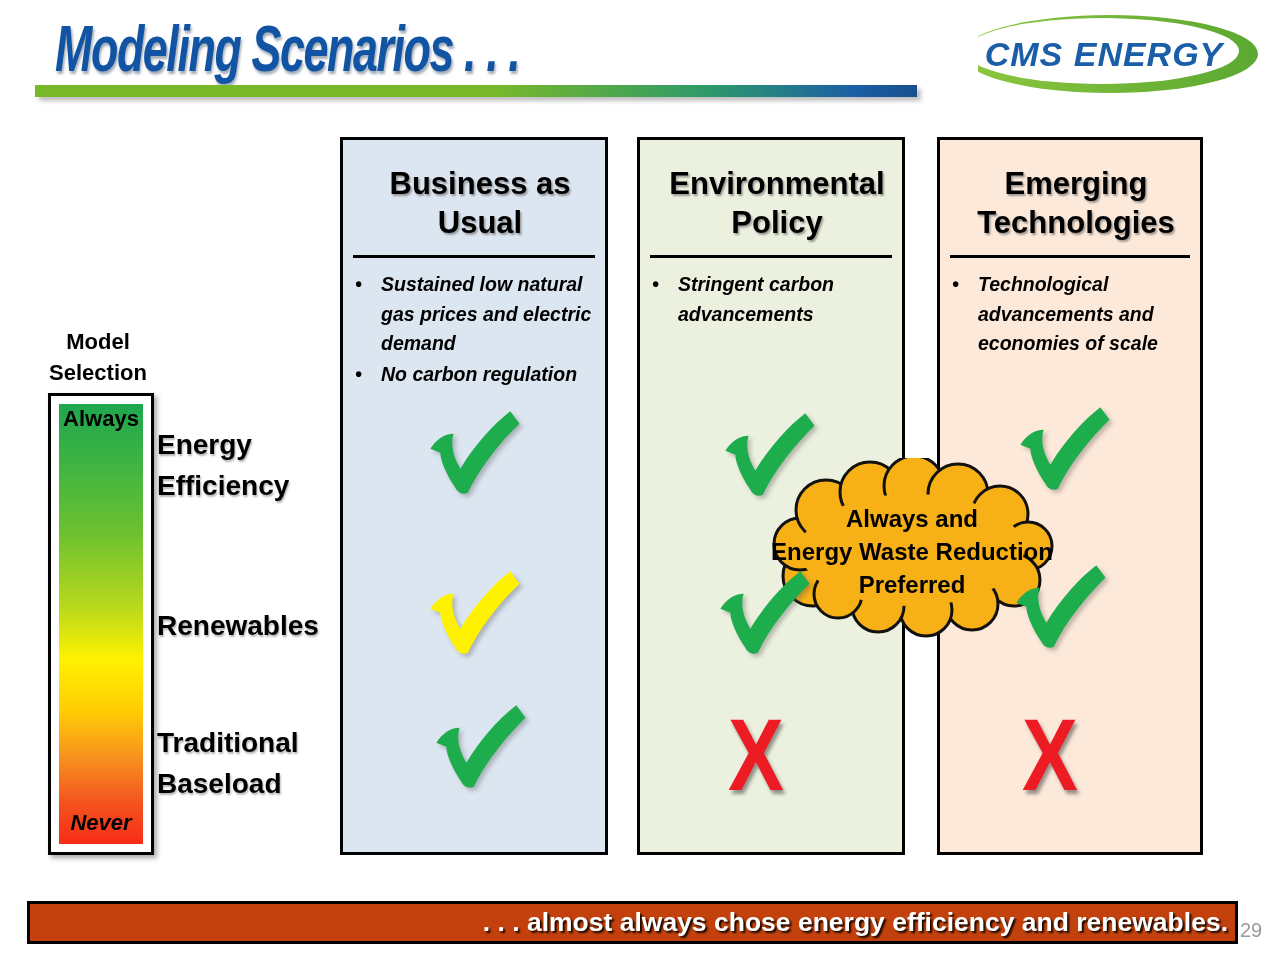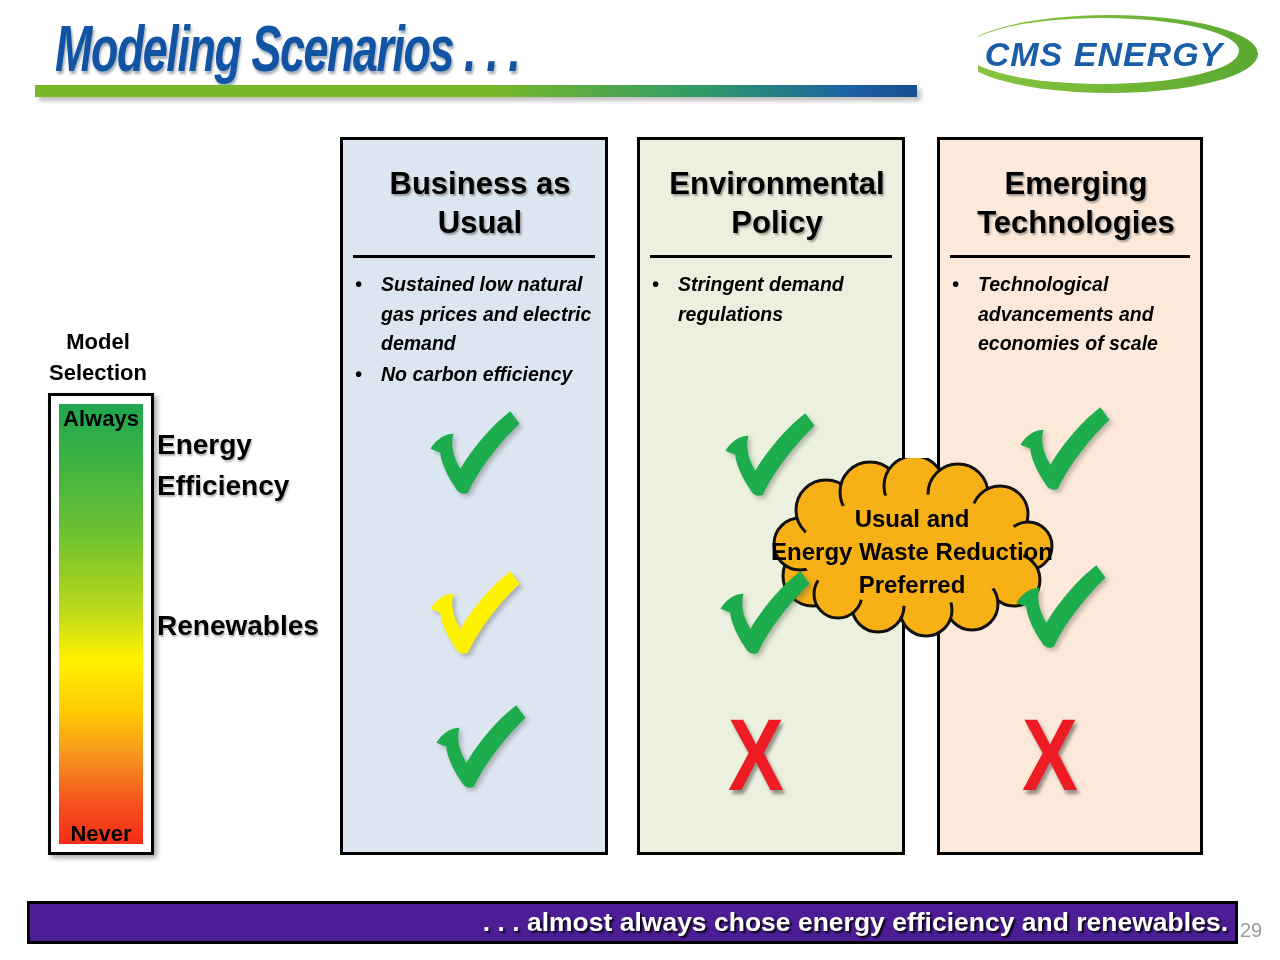--- a/index.html
+++ b/index.html
@@ -53,21 +53,21 @@
     position:absolute; left:8px; right:8px; top:8px; bottom:8px;
     background:linear-gradient(180deg,
       #1FA64E 0%, #3BB244 12%, #6FC22F 30%, #B8D81C 46%,
       #FFF200 58%, #FFCB05 70%, #F7941E 80%, #F4511E 91%, #F62D17 100%);
   }
   .scale-top, .scale-bottom {
     position:absolute; left:0; width:100%; text-align:center;
     font-size:22px; font-weight:bold; color:#000;
   }
   .scale-top { top:10px; }
-  .scale-bottom { bottom:5px; }
+  .scale-bottom { bottom:16px;font-style:italic; }
 
   
   .row-label {
     position:absolute; font-size:28px; font-weight:bold; color:#000;
     line-height:41px; text-shadow:1px 2px 2px rgba(120,120,120,0.55);
   }
   .row-ee { left:157px; top:424px; width:165px; }
   .row-rn { left:157px; top:605px; width:210px; }
   .row-tb { left:157px; top:722px; width:175px; }
 
@@ -94,21 +94,21 @@
   .cloud-text {
     position:absolute; left:0; top:0; width:100%; height:100%;
     display:flex; flex-direction:column; align-items:center; justify-content:center;
     font-size:24px; font-weight:bold; color:#000; line-height:33px; text-align:center;
     padding-top:4px;
   }
 
   
   .footer {
     position:absolute; left:27px; top:901px; width:1211px; height:43px;
-    background:#4c1d95; border:3px solid #000;
+    background:#c2410c; border:3px solid #000;
     display:flex; align-items:center; justify-content:flex-end;
   }
   .footer-text {
     font-size:26.5px; font-weight:bold; color:#fff; padding-right:7px; white-space:nowrap;
     text-shadow:2px 2px 2px rgba(0,0,0,0.9);
   }
   .page-num { position:absolute; left:1240px; top:919px; font-size:20px; color:#9A9A9A; }
 </style>
 </head>
 <body>
@@ -131,49 +131,50 @@
       <rect x="0" y="22" width="26" height="44" fill="#ffffff"></rect>
       <text x="152" y="56" text-anchor="middle" font-family="Liberation Sans, sans-serif" font-size="34" font-weight="bold" font-style="italic" letter-spacing="1" fill="#1B5EA8">CMS ENERGY</text>
     </svg>
   </div>
 
   <div class="col col-bau">
     <div class="col-title">Business as Usual</div>
     <div class="col-rule"></div>
     <ul class="bullets">
       <li>Sustained low natural gas prices and electric demand</li>
-      <li>No carbon efficiency</li>
+      <li>No carbon regulation</li>
     </ul>
   </div>
 
   <div class="col col-env">
     <div class="col-title">Environmental Policy</div>
     <div class="col-rule"></div>
     <ul class="bullets">
-      <li>Stringent demand regulations</li>
+      <li>Stringent carbon advancements</li>
     </ul>
   </div>
 
   <div class="col col-emg">
     <div class="col-title">Emerging Technologies</div>
     <div class="col-rule"></div>
     <ul class="bullets">
       <li>Technological advancements and economies of scale</li>
     </ul>
   </div>
 
   <div class="model-label">Model Selection</div>
   <div class="scale">
     <div class="scale-grad"></div>
     <div class="scale-top">Always</div>
     <div class="scale-bottom">Never</div>
   </div>
 
   <div class="row-label row-ee">Energy Efficiency</div>
   <div class="row-label row-rn">Renewables</div>
+  <div class="row-label row-tb">Traditional Baseload</div>
 
   <svg class="check c1r1" viewBox="0 0 120 104">
     <use href="#tick" fill="#1DAD4D"></use>
   </svg>
   <svg class="check c1r2" viewBox="0 0 120 104">
     <use href="#tick" fill="#FFF200"></use>
   </svg>
   <svg class="check c1r3" viewBox="0 0 120 104">
     <use href="#tick" fill="#1DAD4D"></use>
   </svg>
@@ -206,21 +207,21 @@
         <circle cx="270" cy="88" r="24"></circle>
         <circle cx="256" cy="122" r="26"></circle>
         <circle cx="214" cy="146" r="26"></circle>
         <circle cx="168" cy="152" r="26"></circle>
         <circle cx="120" cy="148" r="26"></circle>
         <circle cx="80" cy="136" r="24"></circle>
       </g>
       <ellipse cx="154" cy="92" rx="112" ry="56" fill="#F7B015"></ellipse>
     </svg>
     <div class="cloud-text">
-      <span>Usual and</span>
+      <span>Always and</span>
       <span>Energy Waste Reduction</span>
       <span>Preferred</span>
     </div>
   </div>
 
   <div class="footer">
     <div class="footer-text">. . . almost always chose energy efficiency and renewables.</div>
   </div>
   <div class="page-num">29</div>
 

